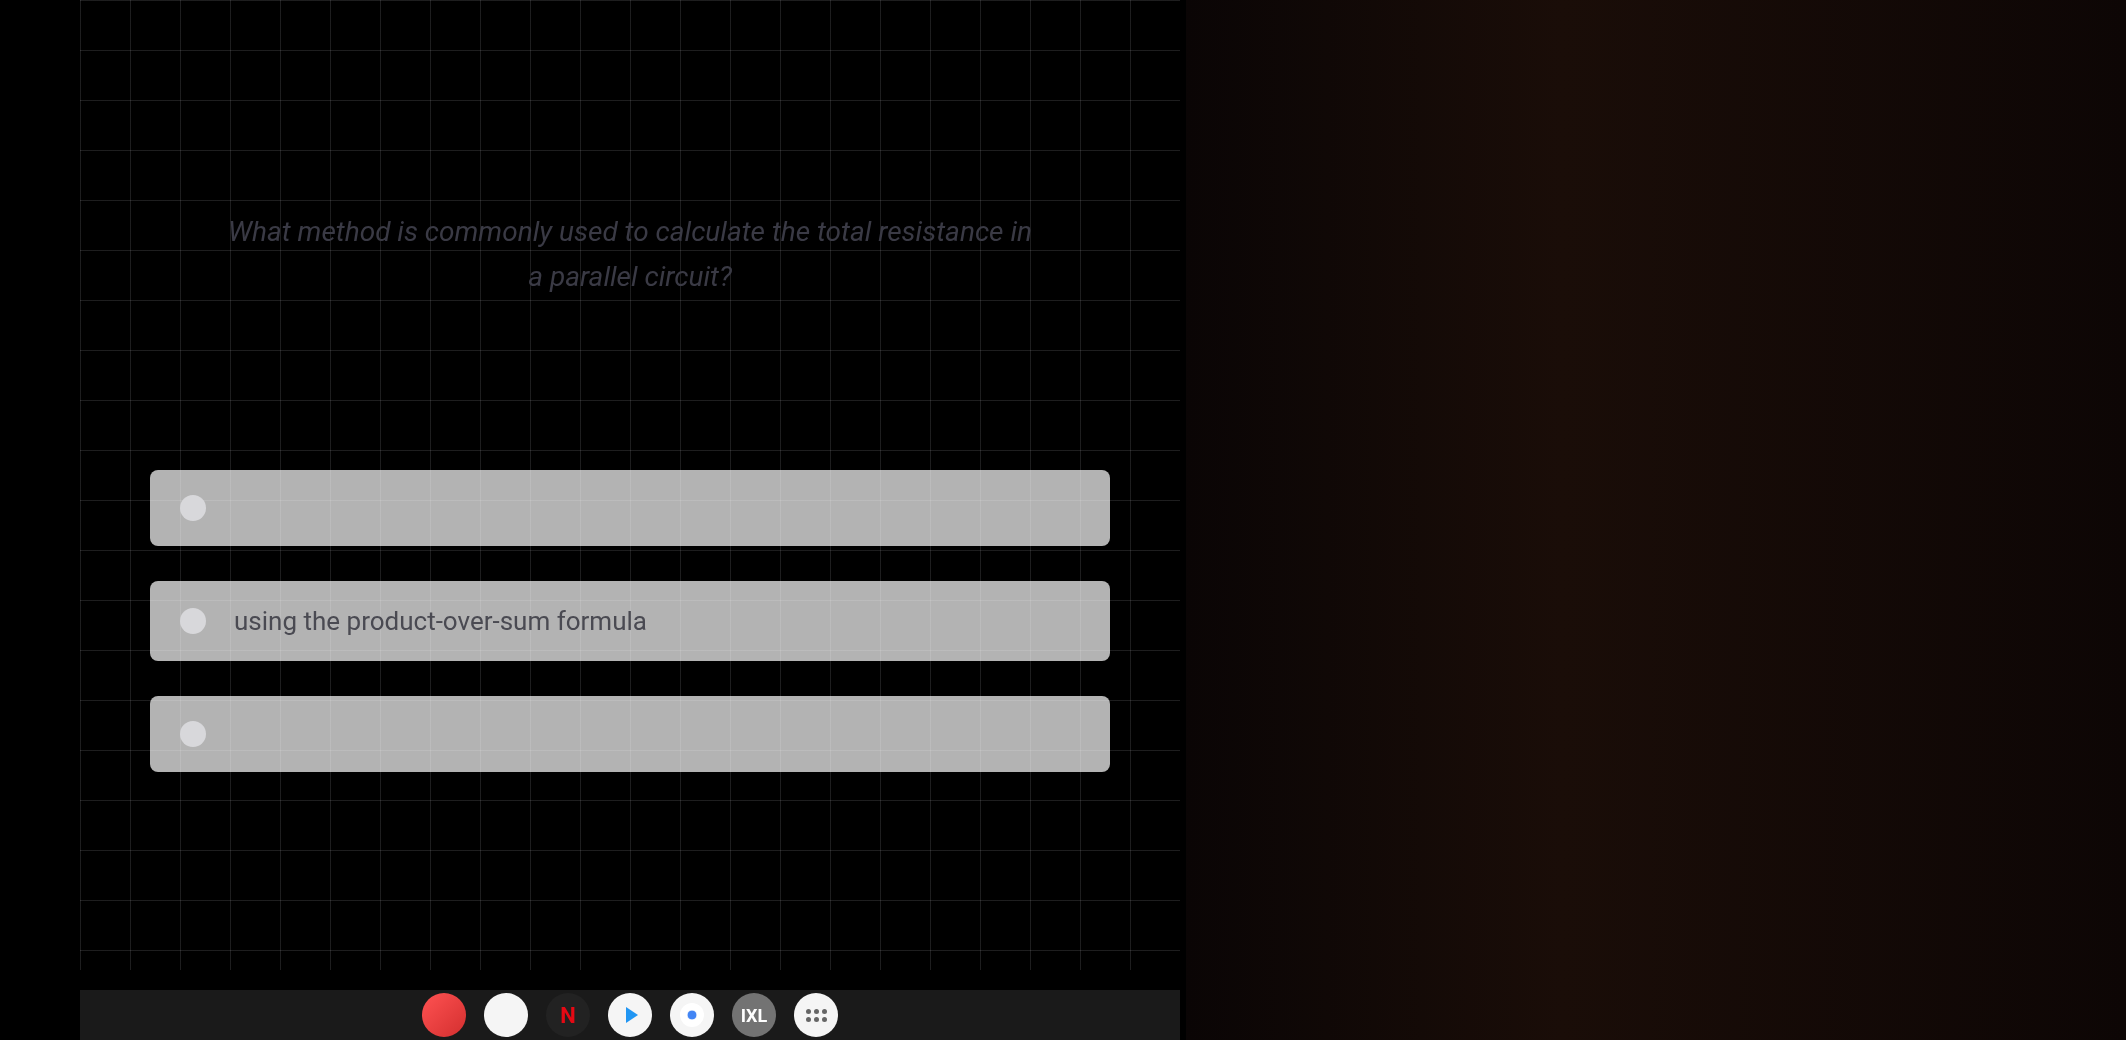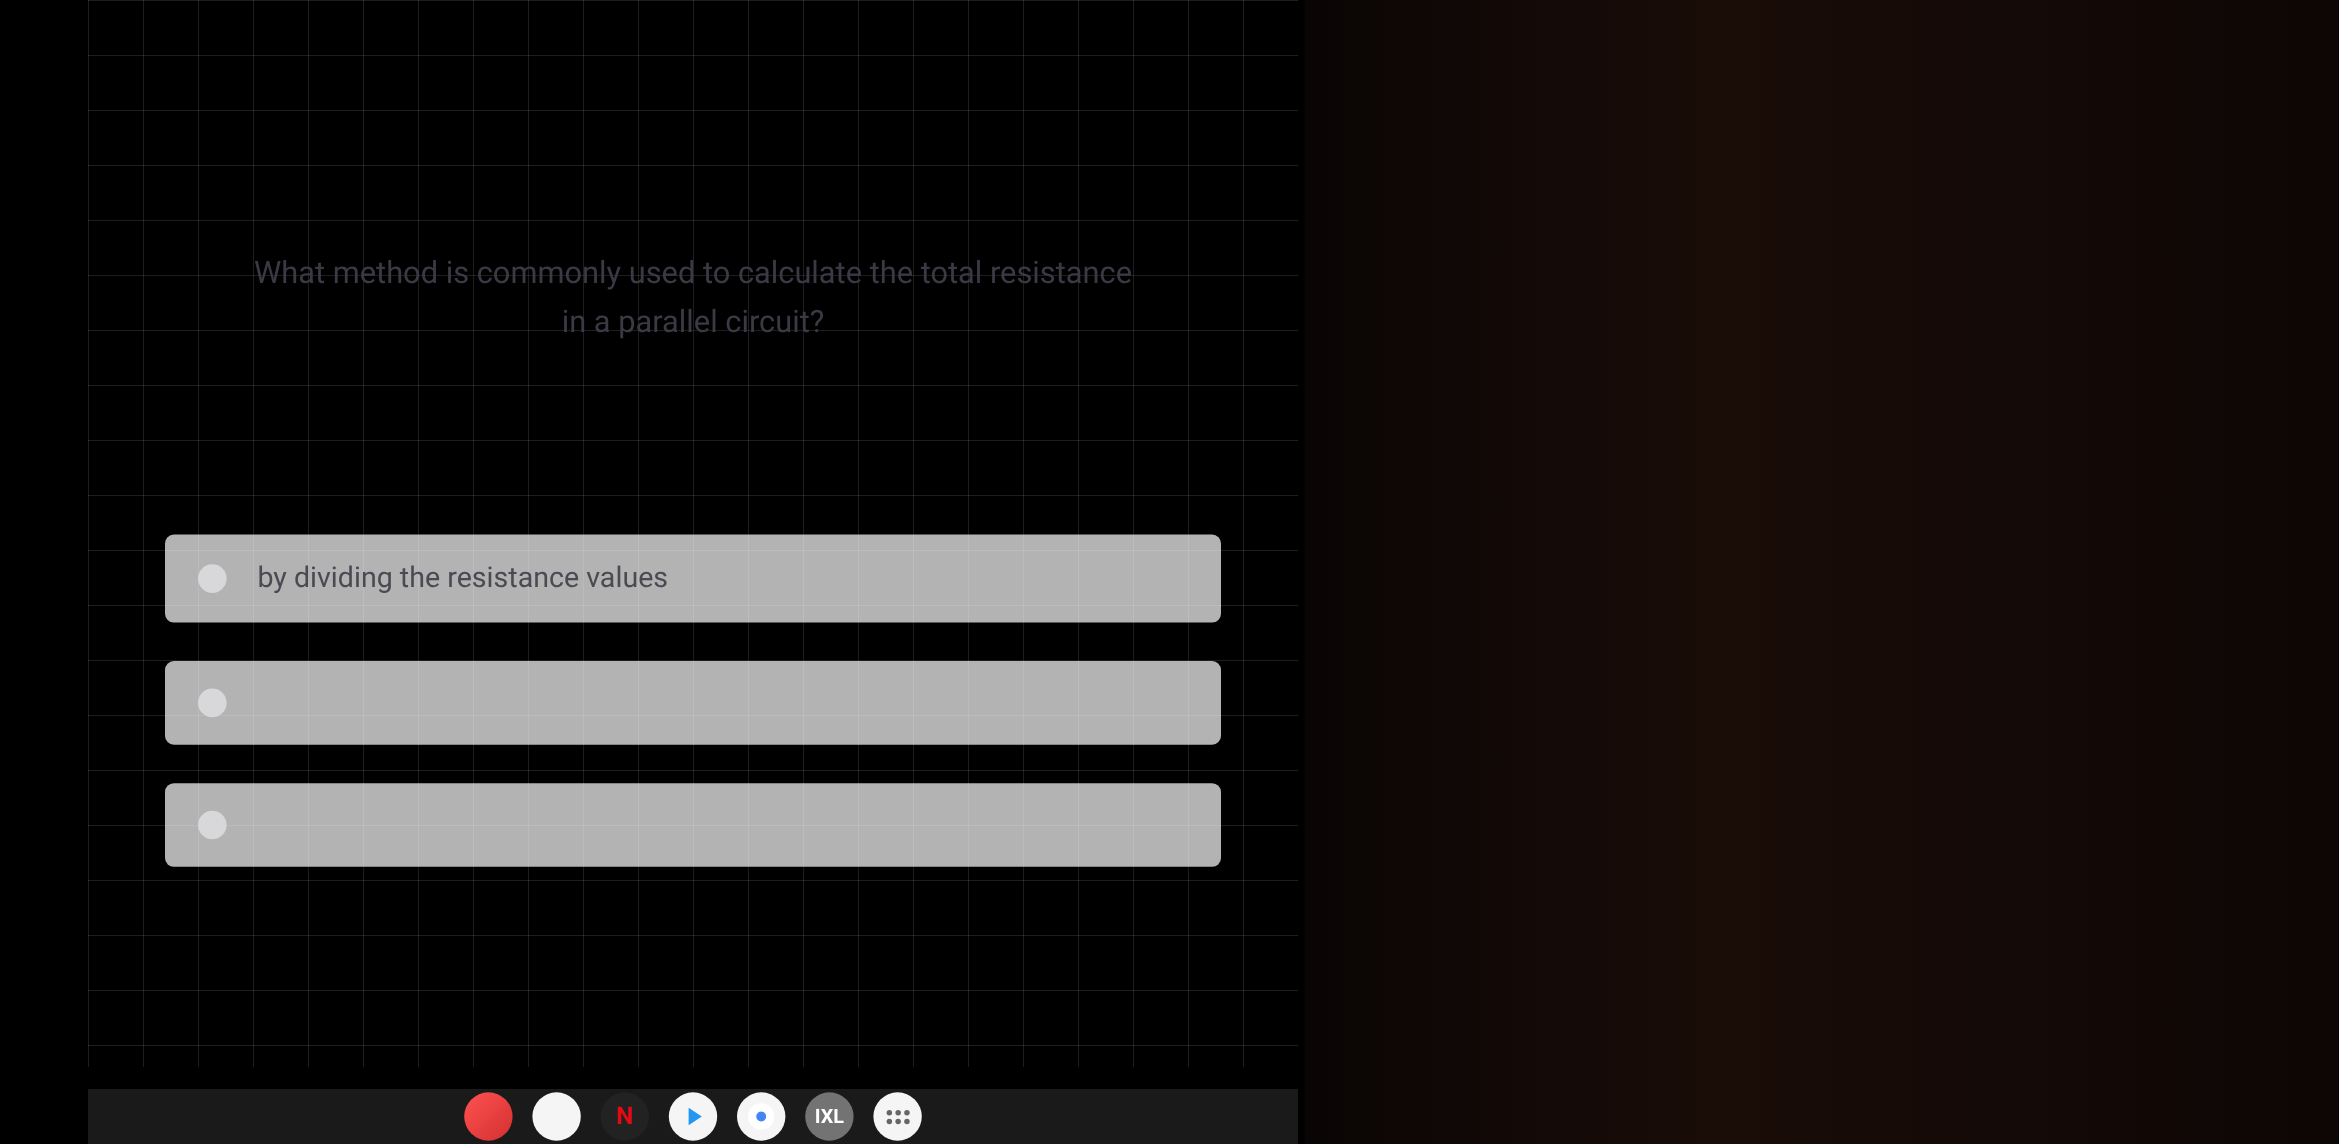--- a/index.html
+++ b/index.html
@@ -36,22 +36,23 @@
       padding-top: 210px;
       text-align: center;
     }
     
     .question-text {
       font-size: 28px;
       color: #3a3a45;
       line-height: 1.6;
       font-weight: 400;
       max-width: 900px;
-      margin: 16px auto;
+      margin: 0 auto;
       padding: 0 40px;
+      font-style: italic;
     }
     
     .options-container {
       margin-top: 170px;
       padding: 0 70px;
     }
     
     .option-card {
       background: rgba(255, 255, 255, 0.7);
       border-radius: 8px;
@@ -148,25 +149,25 @@
 <div class="app-content">
 
   <div class="question-container">
     <div class="question-text">What method is commonly used to calculate the total resistance in a parallel circuit?</div>
   </div>
 
   <div class="options-container">
 
     <div class="option-card">
       <div class="option-radio"></div>
-      <div class="option-label">by dividing the resistance values</div>
     </div>
 
     <div class="option-card">
       <div class="option-radio"></div>
+      <div class="option-label">using the product-over-sum formula</div>
     </div>
 
     <div class="option-card">
       <div class="option-radio"></div>
     </div>
 
   </div>
 </div>
 
 <div class="taskbar">

